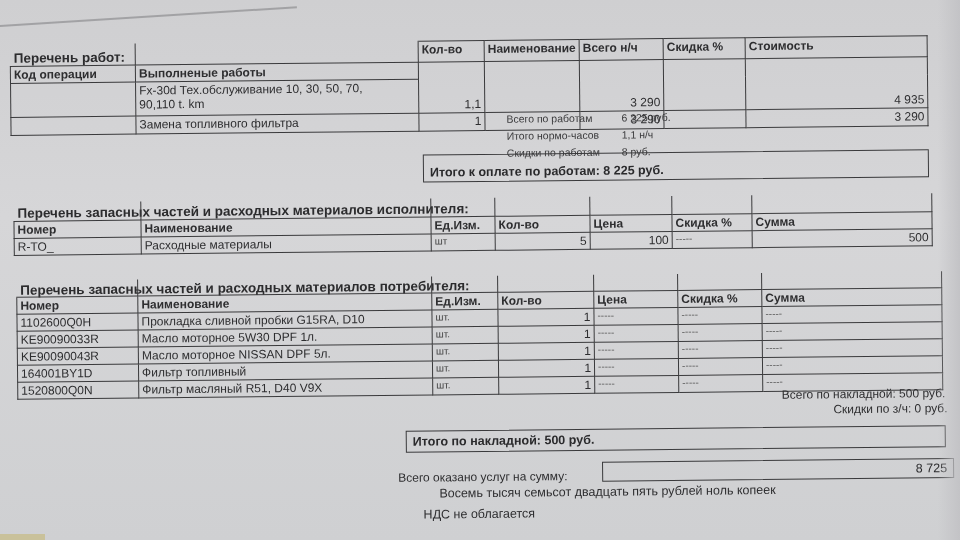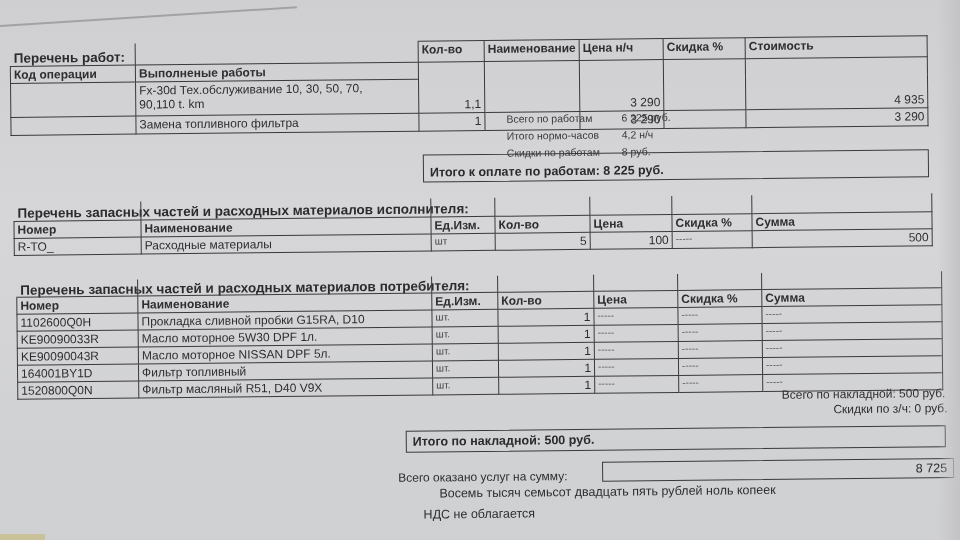--- a/index.html
+++ b/index.html
@@ -68,21 +68,21 @@
         <col style="width:84px">
         <col style="width:82px">
         <col style="width:182px">
     </colgroup>
     <tbody>
         <tr style="height:21px">
       <th style="border-top-color:transparent;border-left-color:transparent;"></th>
       <th style="border-top-color:transparent;"></th>
       <th>Кол-во</th>
       <th>Наименование</th>
-      <th>Цена н/ч</th>
+      <th>Всего н/ч</th>
       <th>Скидка %</th>
       <th>Стоимость</th>
     </tr>
     <tr style="height:16px">
       <th>Код операции</th>
       <th>Выполненые работы</th>
       <td rowspan="2" class="num" style="vertical-align:bottom">1,1</td>
       <td rowspan="2"></td>
       <td rowspan="2" class="num" style="vertical-align:bottom">3 290</td>
       <td rowspan="2"></td>
@@ -107,21 +107,21 @@
   </tbody>
     </table>
 
   <div class="summary" style="left:508px; top:110px;">
     <div class="row">
       <span class="lbl">Всего по работам</span>
       <span>6 225 руб.</span>
     </div>
     <div class="row">
       <span class="lbl">Итого нормо-часов</span>
-      <span>4,2 н/ч</span>
+      <span>1,1 н/ч</span>
     </div>
     <div class="row">
       <span class="lbl">Скидки по работам</span>
       <span>8 руб.</span>
     </div>
   </div>
 
   <div class="boxline" style="left:424px; top:154px; width:506px; height:28px; padding-top:10px;">
     <span>Итого к оплате по работам: 8 225 руб.</span>
   </div>

